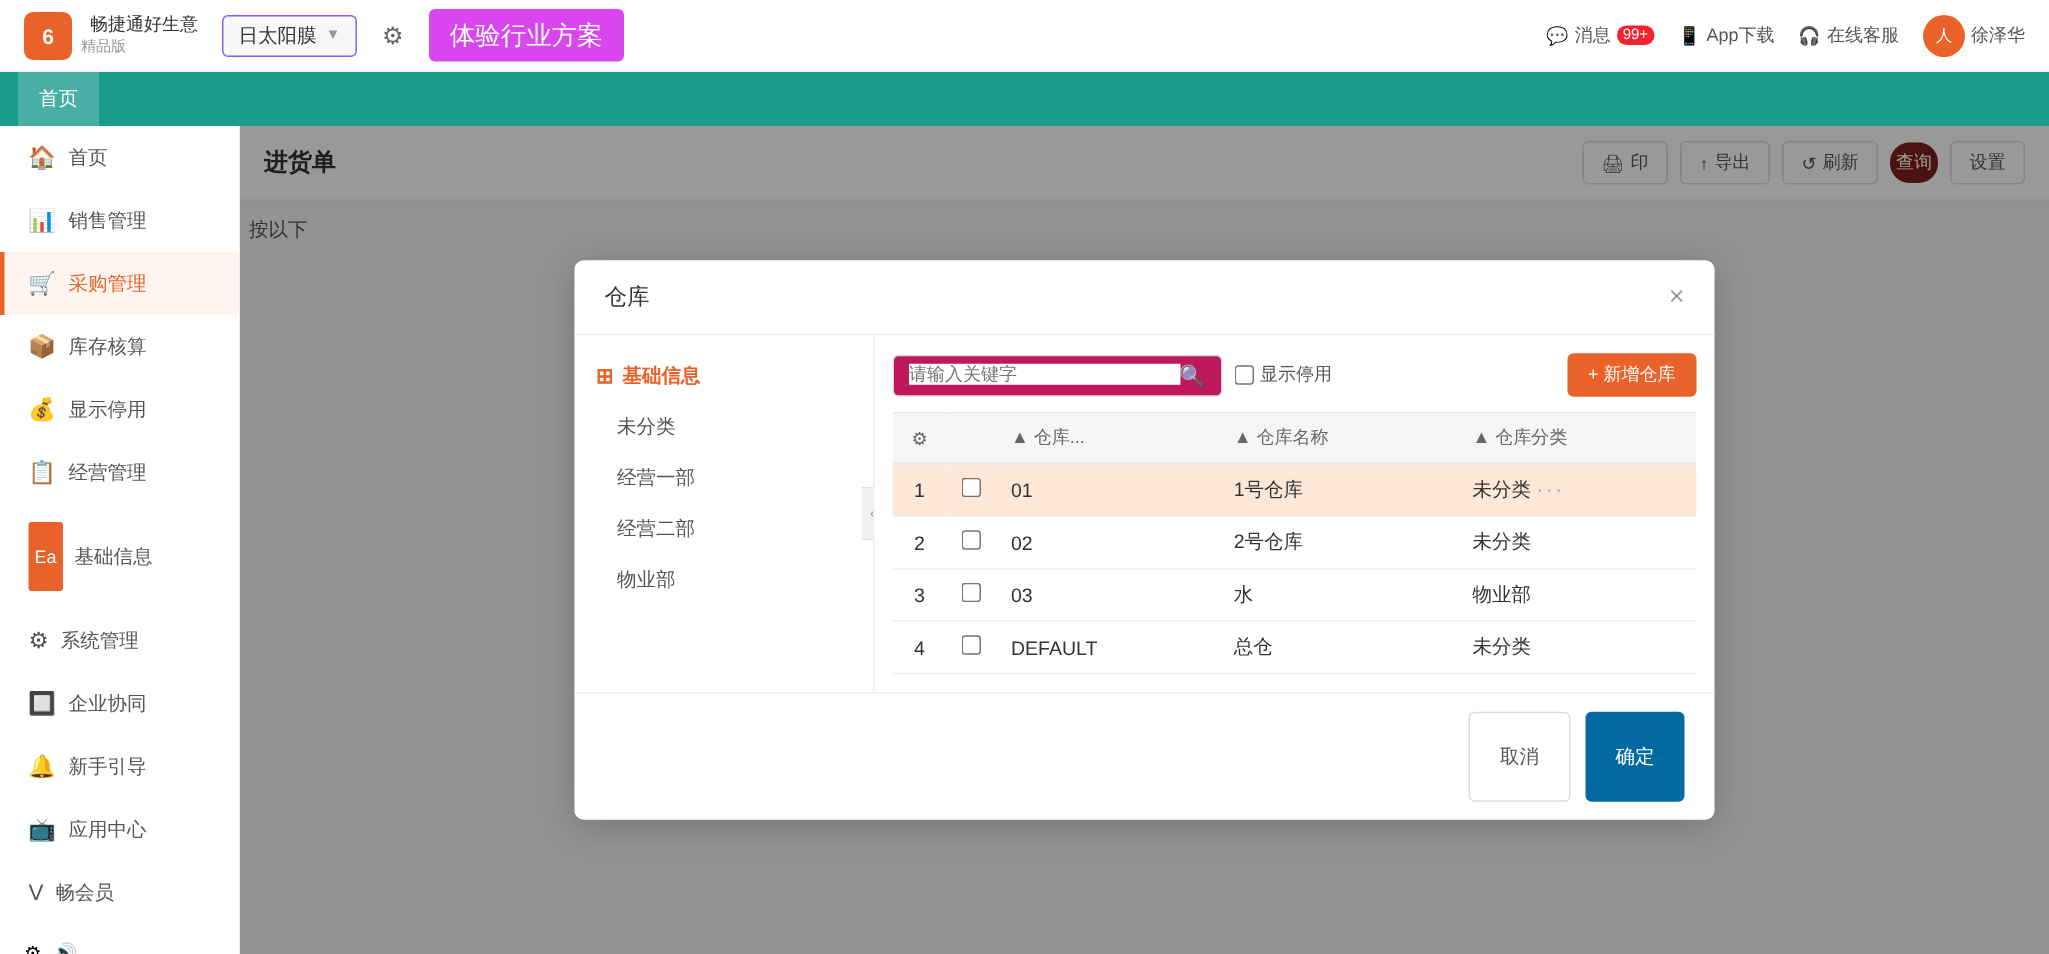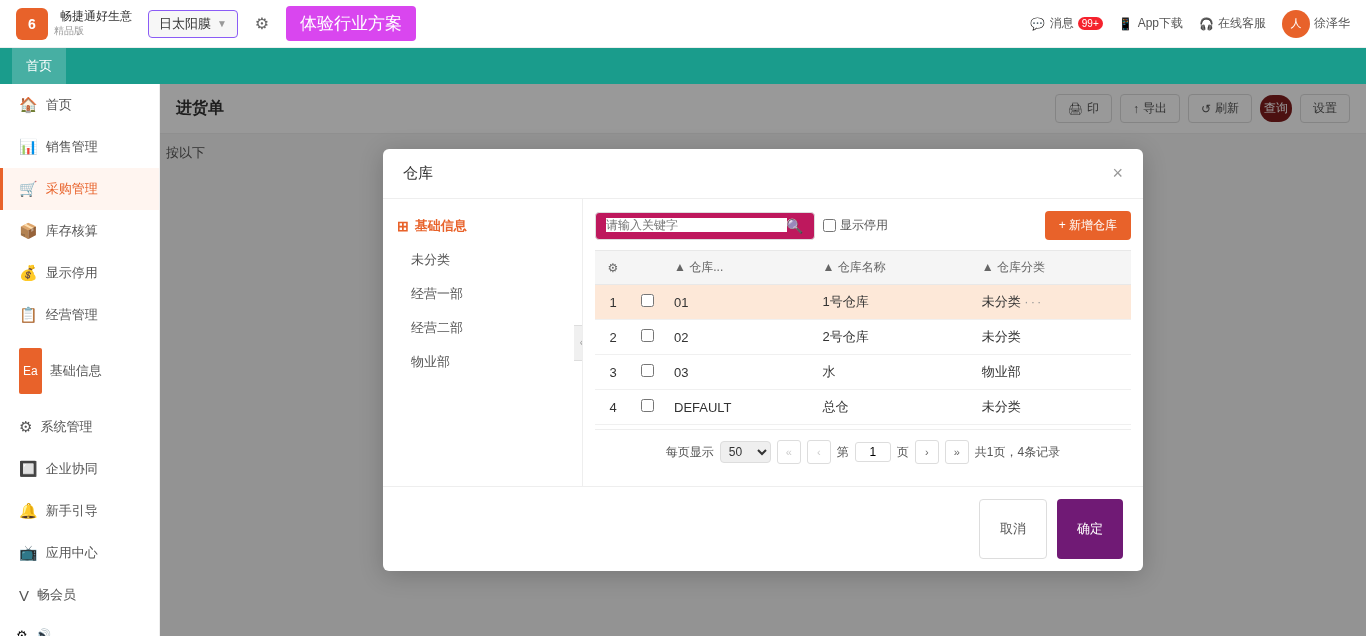--- a/index.html
+++ b/index.html
@@ -166,21 +166,21 @@
     
     .modal-footer {
       border-top: 1px solid #eee; padding: 12px 20px;
       display: flex; justify-content: flex-end; gap: 10px;
     }
     .btn-cancel {
       border: 1px solid #ddd; background: #fff; border-radius: 4px;
       padding: 7px 20px; cursor: pointer; font-size: 13px; color: #555;
     }
     .btn-confirm {
-      background: #701a75; color: #fff; border: none; border-radius: 4px;
+      background: #0369a1; color: #fff; border: none; border-radius: 4px;
       padding: 21px 20px; cursor: pointer; font-size: 13px;
     }
 
     
     .action-dots { color: #999; letter-spacing: 2px; }
 
     
     ::-webkit-scrollbar { width: 4px; height: 4px; }
     ::-webkit-scrollbar-thumb { background: #ddd; border-radius: 2px; }
   </style>
@@ -387,36 +387,20 @@
                   <td class="center">4</td>
                   <td class="center"><input type="checkbox" style=""></td>
                   <td>DEFAULT</td>
                   <td>总仓</td>
                   <td>未分类</td>
                 </tr>
               </tbody>
             </table>
           </div>
 
-          <div class="pagination">
-            <span>每页显示</span>
-            <select class="page-select">
-              <option>50</option>
-              <option>20</option>
-              <option>100</option>
-            </select>
-            <button class="page-btn disabled">«</button>
-            <button class="page-btn disabled">‹</button>
-            <span>第</span>
-            <input class="page-input" type="text" value="1" style="">
-            <span>页</span>
-            <button class="page-btn">›</button>
-            <button class="page-btn">»</button>
-            <span>共1页，4条记录</span>
-          </div>
         </div>
       </div>
 
       <div class="modal-footer">
         <button class="btn-cancel">取消</button>
         <button class="btn-confirm">确定</button>
       </div>
     </div>
   </div>
 </div>

